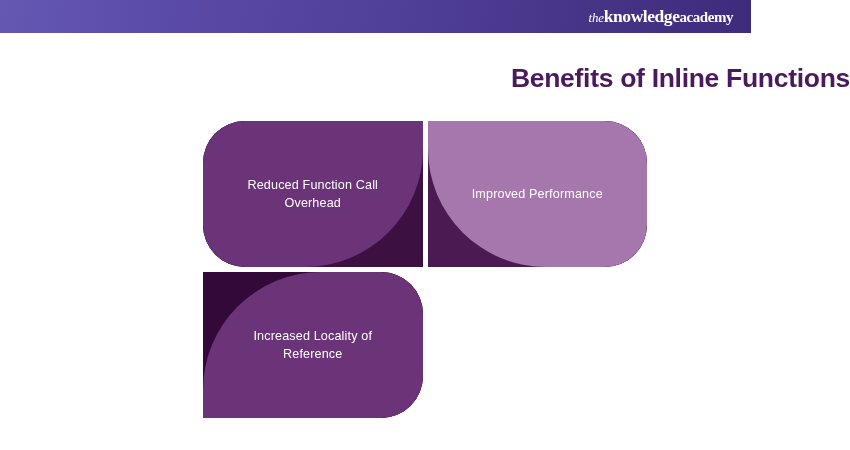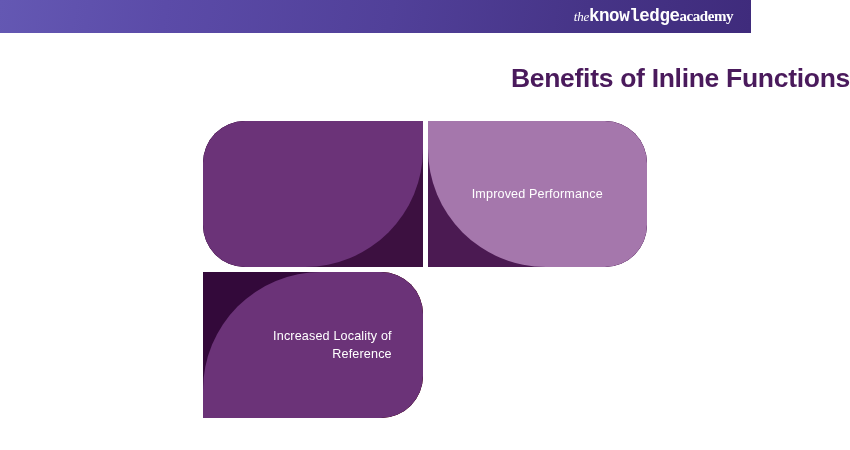--- a/index.html
+++ b/index.html
@@ -39,21 +39,21 @@
 
   #brand-logo .brand-the {
     font-family: "Liberation Serif", serif;
     font-style: italic;
     font-size: 13px;
     letter-spacing: -0.2px;
     line-height: 1;
   }
 
   #brand-logo .brand-knowledge {
-    font-family: Liberation Mono, monospace;
+    font-family: Liberation Serif, serif;
     font-weight: bold;
     font-size: 17.5px;
     letter-spacing: -0.45px;
     line-height: 1;
   }
 
   #brand-logo .brand-academy {
     font-family: "Liberation Serif", serif;
     font-weight: bold;
     font-size: 15px;
@@ -171,21 +171,20 @@
     z-index: 2;
     inset: 0;
     background: #a577ac;
     border-radius: 42px 118px 0 42px;
   }
 
   
   #card-4 {
     background: #7f1d1d;
     border-radius: 0 42px 42px 0;
-    text-align: right;
   }
   #card-4 .card-wedge {
     background: #33093a;
     left: 0;
     top: 0;
     border-radius: 0 0 100% 0;
   }
   #card-4 .card-fill {
     position: absolute;
     z-index: 2;
@@ -205,20 +204,21 @@
   </div>
 </div>
 
 <div id="page-title">Benefits of Inline Functions</div>
 
 <div id="card-grid">
 
   <div class="card" id="card-1">
     <div class="card-wedge"></div>
     <div class="card-fill"></div>
+    <div class="card-label">Reduced Function Call Overhead</div>
   </div>
 
   <div class="card" id="card-2">
     <div class="card-wedge"></div>
     <div class="card-fill"></div>
     <div class="card-label">Improved Performance</div>
   </div>
 
 
   <div class="card" id="card-4">

